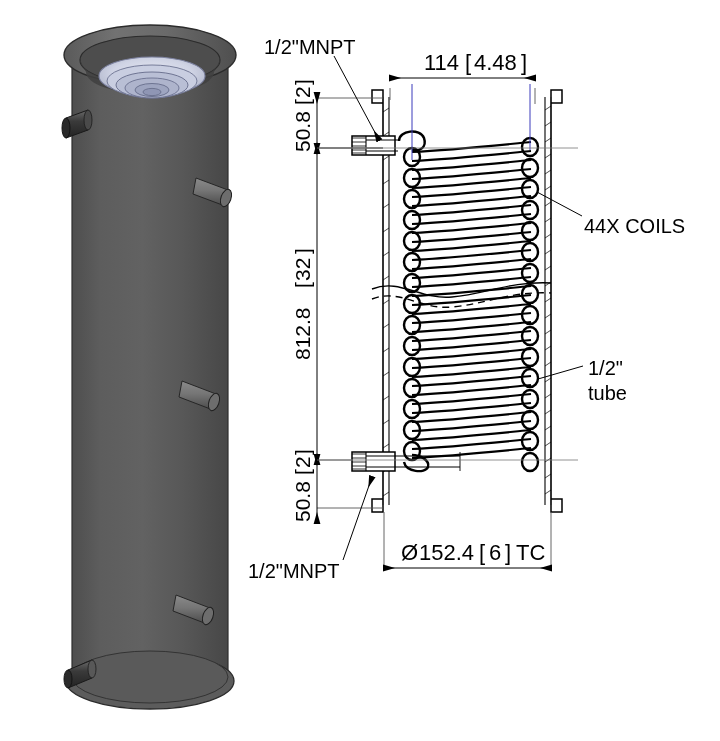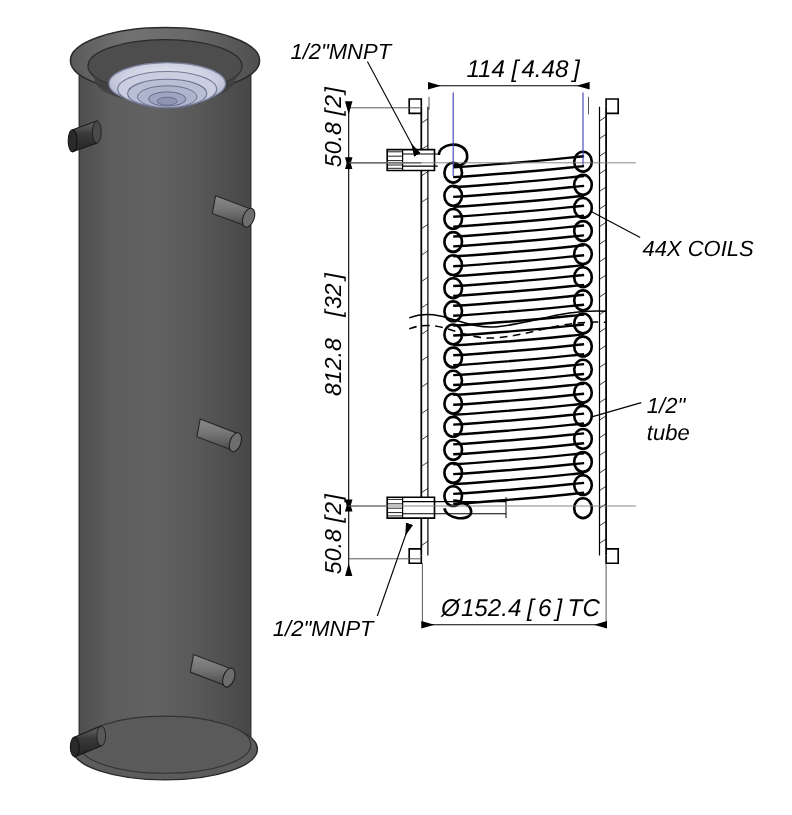--- a/index.html
+++ b/index.html
@@ -1,18 +1,18 @@
 <!DOCTYPE html>
 <html><head>
 <meta charset="utf-8">
 <style>
   html,body{margin:0;padding:0;background:#ffffff;}
   body{width:720px;height:741px;overflow:hidden;
        font-family:"Liberation Sans","DejaVu Sans",sans-serif;}
-  #root{position:relative;width:720px;height:741px;background:#fff;font-style:italic;}
+  #root{position:relative;width:720px;height:741px;background:#fff;}
   svg{display:block;}
   .dimtext{font-family:"Liberation Sans","DejaVu Sans",sans-serif;
            font-size:21px;fill:#000;}
   .lbltext{font-family:"Liberation Sans","DejaVu Sans",sans-serif;
            font-size:20px;fill:#000;}
   .big{font-size:22px;}
 </style>
 </head>
 <body>
 

